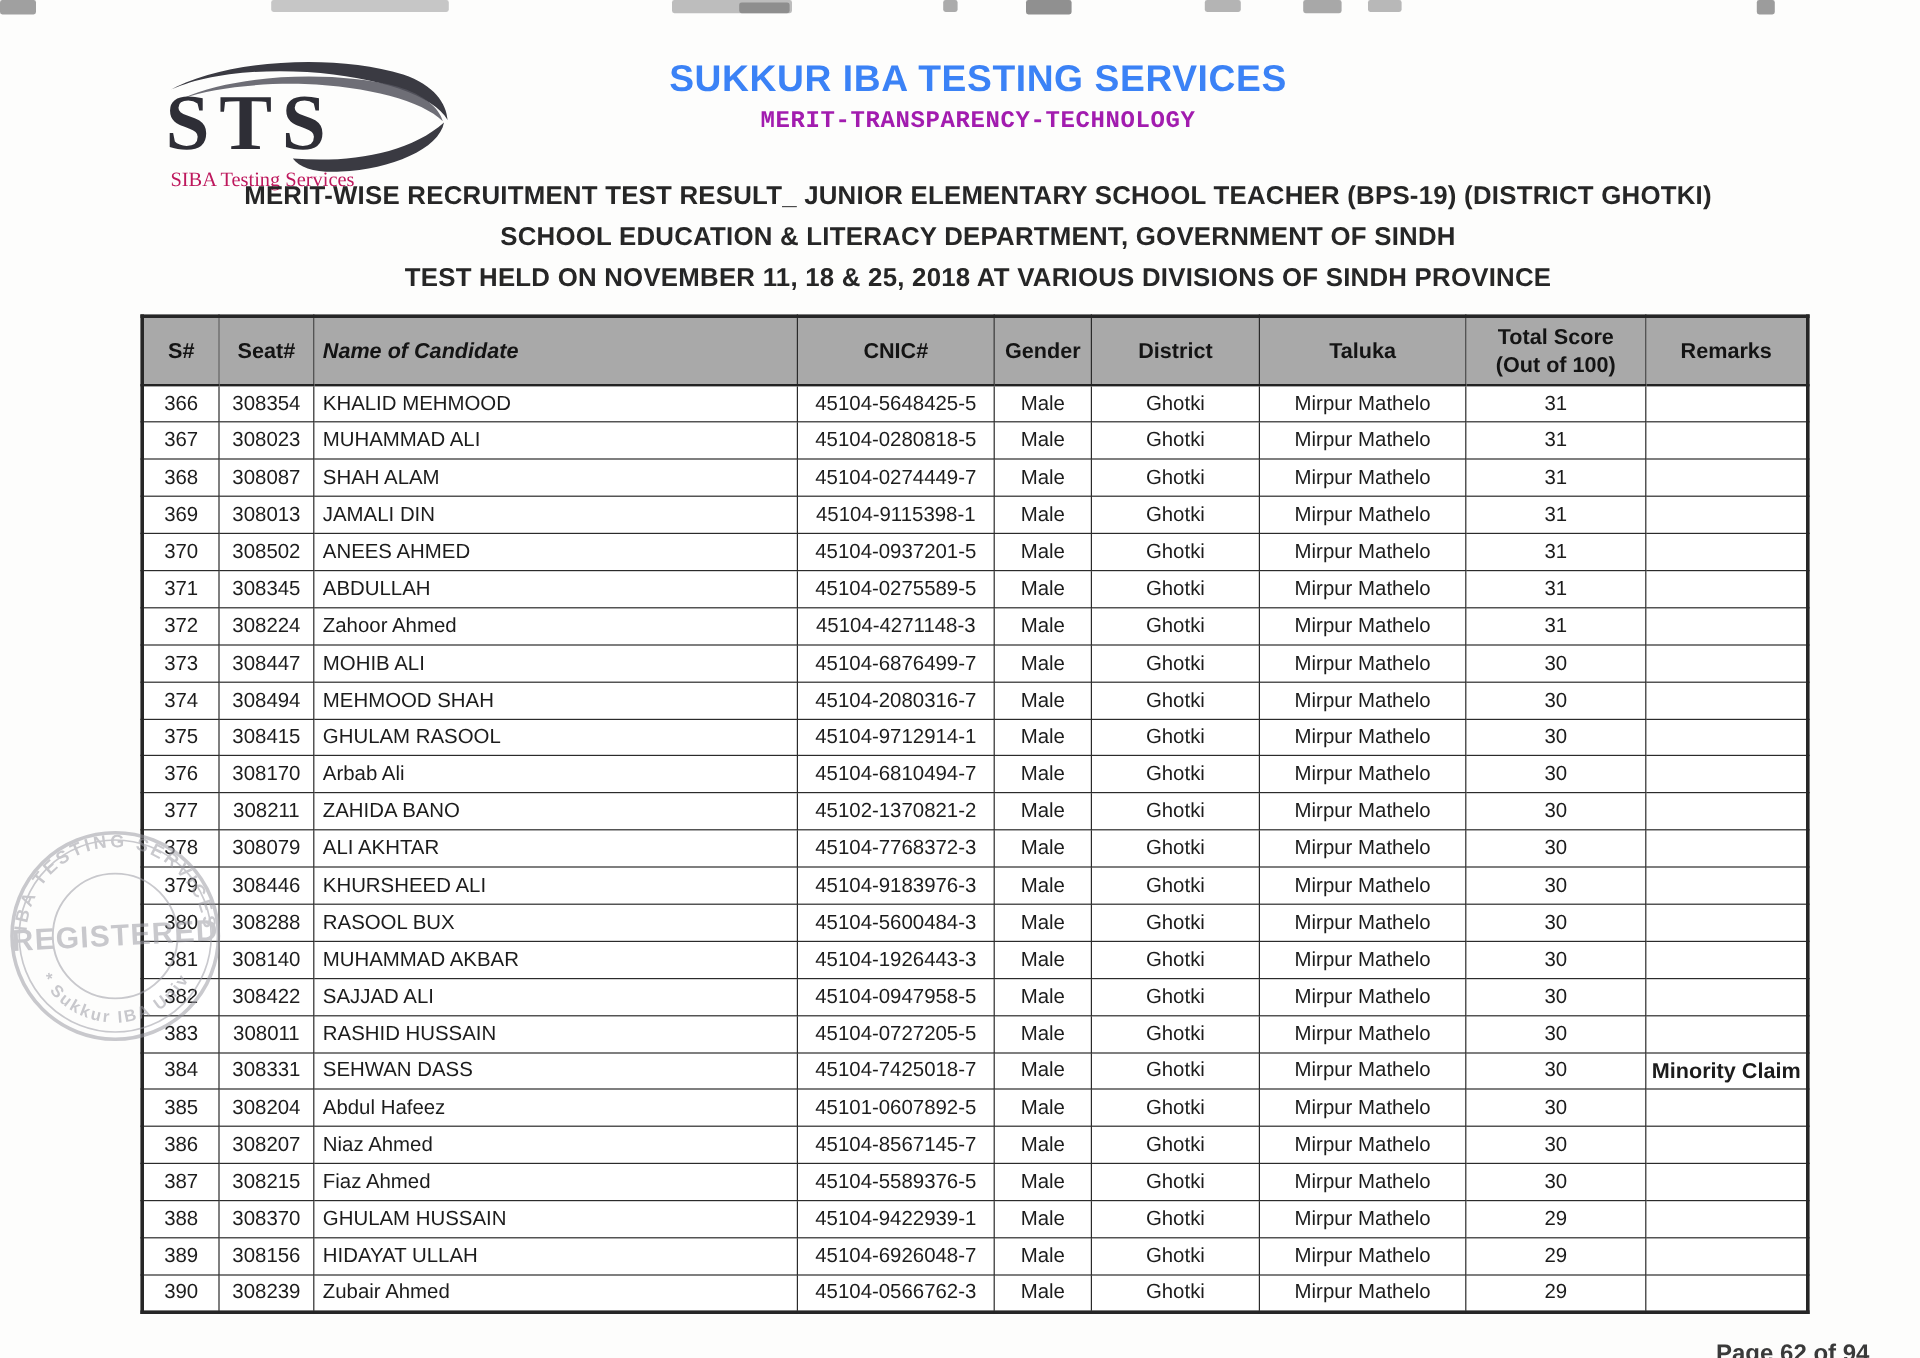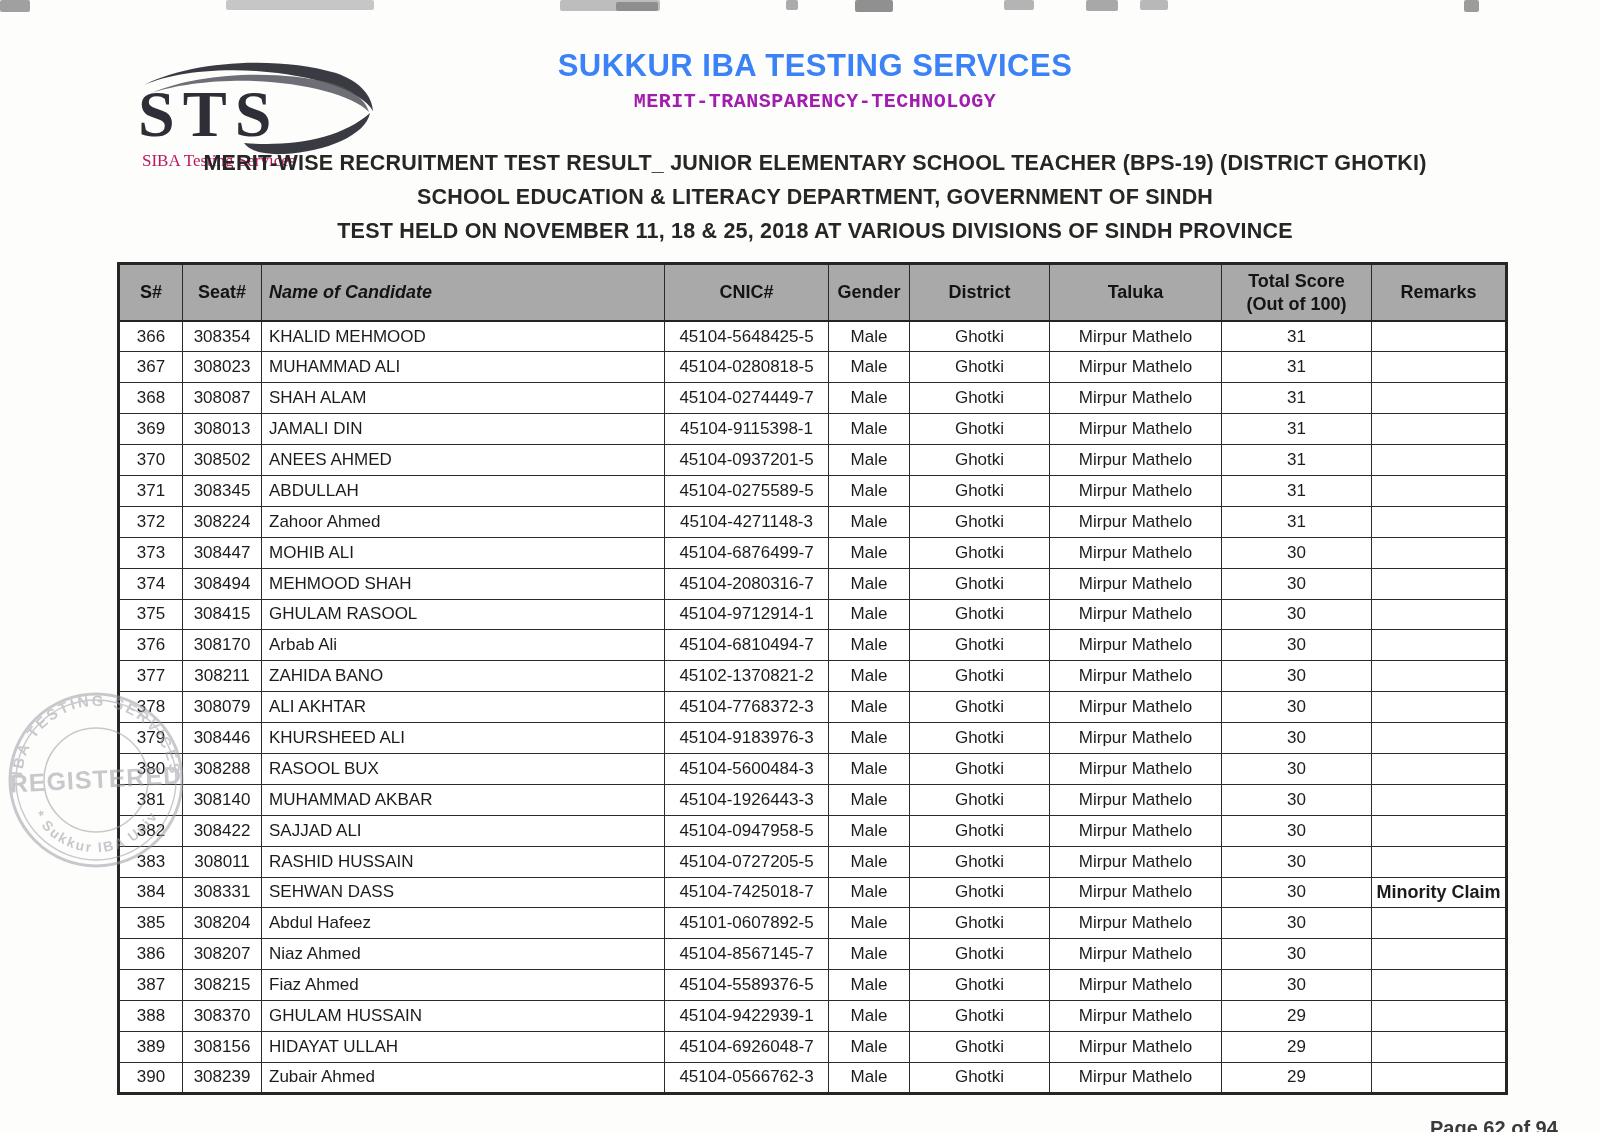--- a/index.html
+++ b/index.html
@@ -19,21 +19,21 @@
   .a3{left:560px;width:100px;height:11px;background:#bdbdbd;}
   .a4{left:616px;top:2px;width:42px;height:9px;background:#8e8e8e;}
   .a5{left:786px;width:12px;height:10px;background:#ababab;}
   .a6{left:855px;width:38px;height:12px;background:#909090;}
   .a7{left:1004px;width:30px;height:10px;background:#b4b4b4;}
   .a8{left:1086px;width:32px;height:11px;background:#a8a8a8;}
   .a9{left:1140px;width:28px;height:10px;background:#b8b8b8;}
   .a10{left:1464px;width:15px;height:12px;background:#9c9c9c;}
 
   
-  .logo{position:absolute;left:126px;top:55px;width:250px;height:110px;}
+  .logo{position:absolute;left:126px;top:44px;width:250px;height:110px;}
   .logo svg{position:absolute;left:0;top:0;}
   .logo .sts{
     position:absolute;left:12px;top:26px;
     font-family:"Liberation Serif", serif;
     font-size:66px;font-weight:bold;letter-spacing:8px;
     color:#2e2e36;line-height:1;
   }
   .logo .sub{
     position:absolute;left:16px;top:96px;
     font-family:"Liberation Serif", serif;

